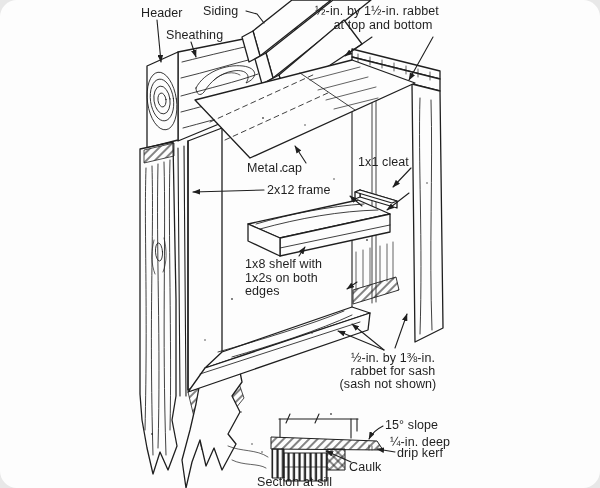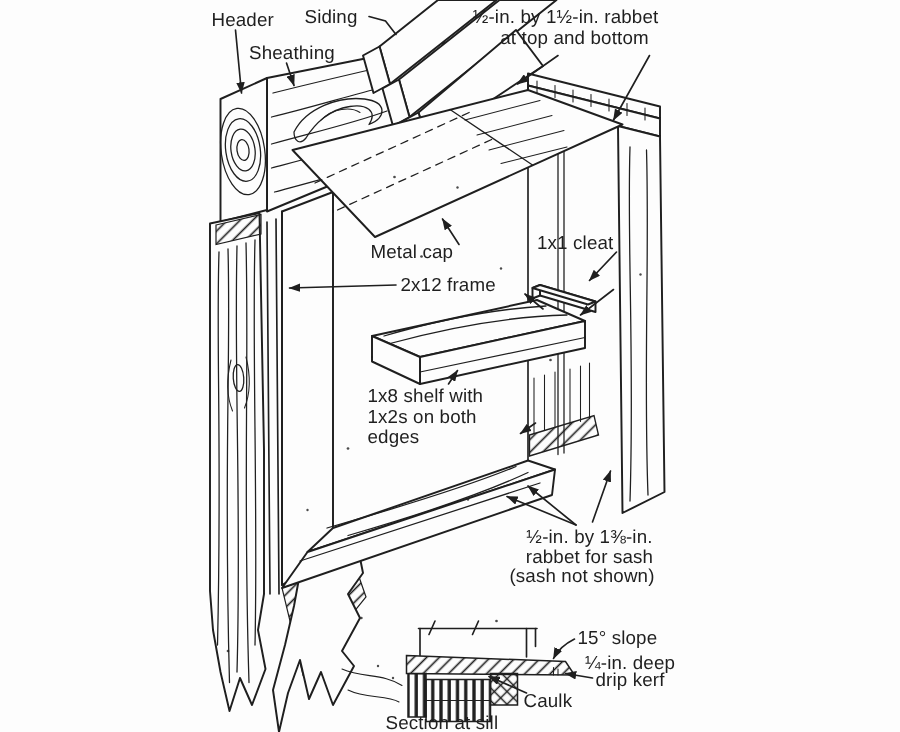--- a/index.html
+++ b/index.html
@@ -1,18 +1,18 @@
 <!DOCTYPE html>
 <html style="--ink: #1f1f1f; --paper: #fdfdfd;"><head>
 <meta charset="utf-8">
 <style>
   html,body{margin:0;padding:0;background:#e8e8e8;}
   .stage{
     position:relative;width:600px;height:488px;background:var(--paper,#fdfdfd);
-    overflow:hidden;font-family:"Liberation Sans", sans-serif;
+    overflow:hidden;font-family:"Liberation Sans", sans-serif;border-radius:17px;
   }
   svg{display:block}
   text{
     font-family:"Liberation Sans", sans-serif;
     font-size:12.5px;fill:var(--ink,#1f1f1f);letter-spacing:.1px;
   }
   .ln{stroke:var(--ink,#1f1f1f);fill:none;stroke-linecap:round;stroke-linejoin:round}
   .w13{stroke-width:1.3}.w11{stroke-width:1.1}.w09{stroke-width:.85}.w07{stroke-width:.7}
   .face{fill:#fdfdfd;stroke:var(--ink,#1f1f1f);stroke-width:1.3;stroke-linejoin:round}
   .leader{stroke:var(--ink,#1f1f1f);stroke-width:1.1;fill:none;stroke-linecap:round}

